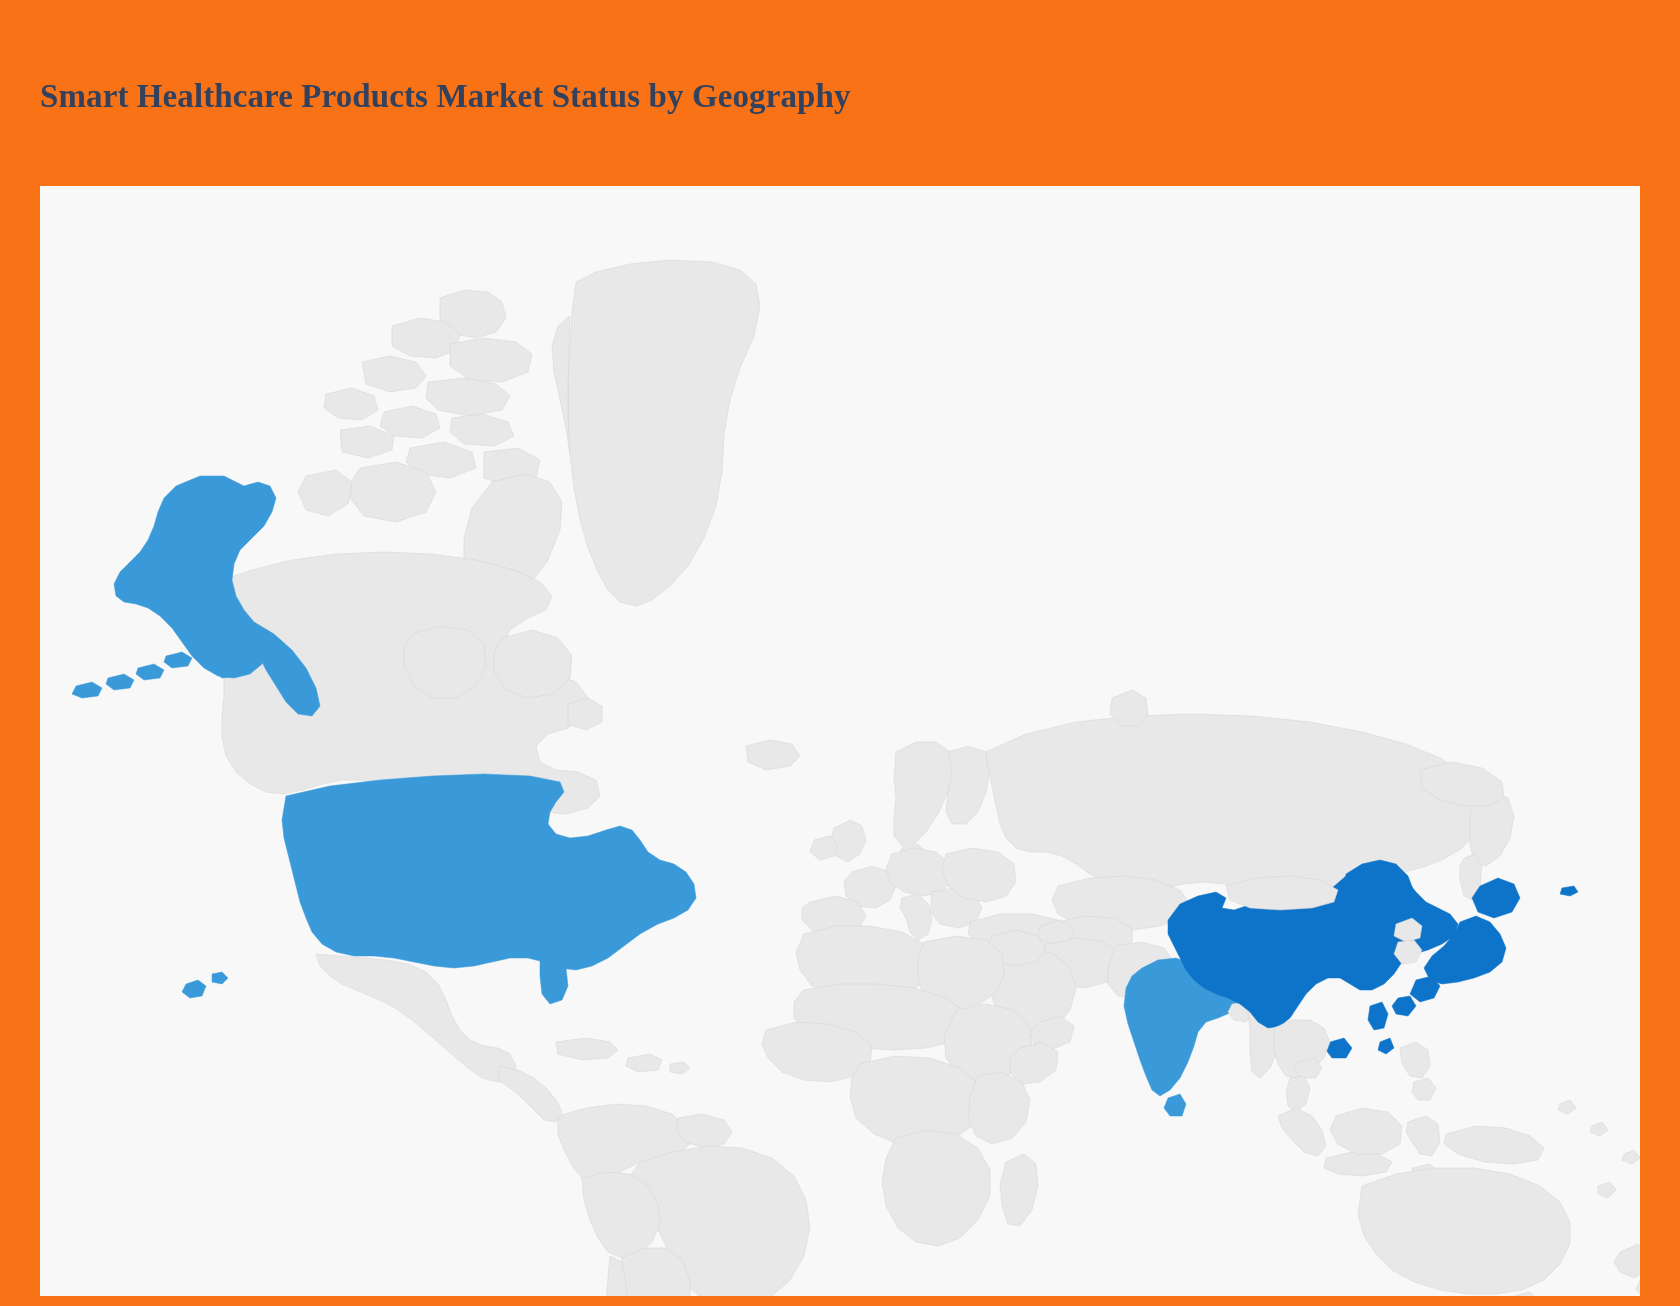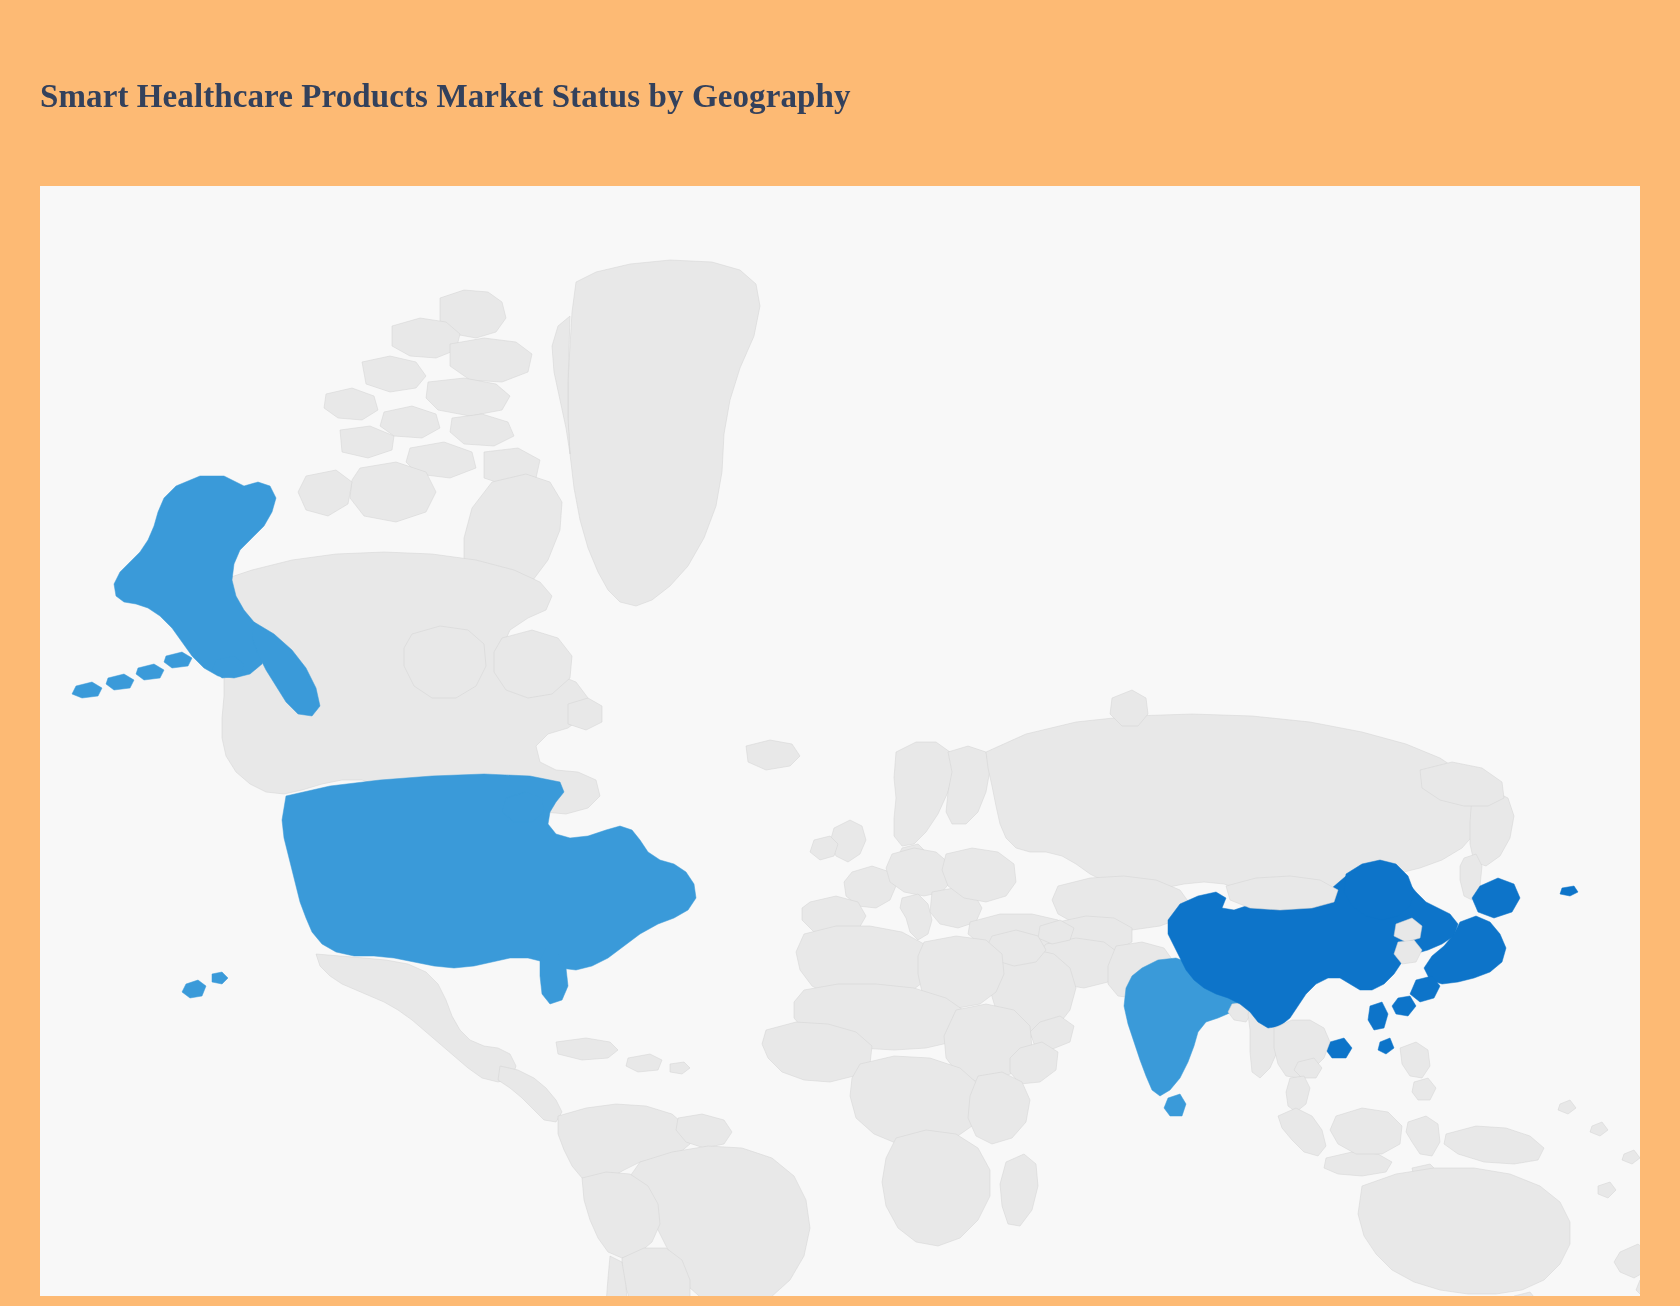--- a/index.html
+++ b/index.html
@@ -8,21 +8,21 @@
     background: #ffffff;
     width: 1680px;
     height: 1306px;
     overflow: hidden;
     font-family: "Liberation Sans", sans-serif;
   }
   #page {
     position: relative;
     width: 1680px;
     height: 1306px;
-    background: #fdba74;
+    background: #f97316;
   }
   #chart-title {
     position: absolute;
     left: 40px;
     top: 78px;
     font-family: "Liberation Serif", serif;
     font-weight: bold;
     font-size: 33px;
     letter-spacing: 0.1px;
     color: #33415c;

